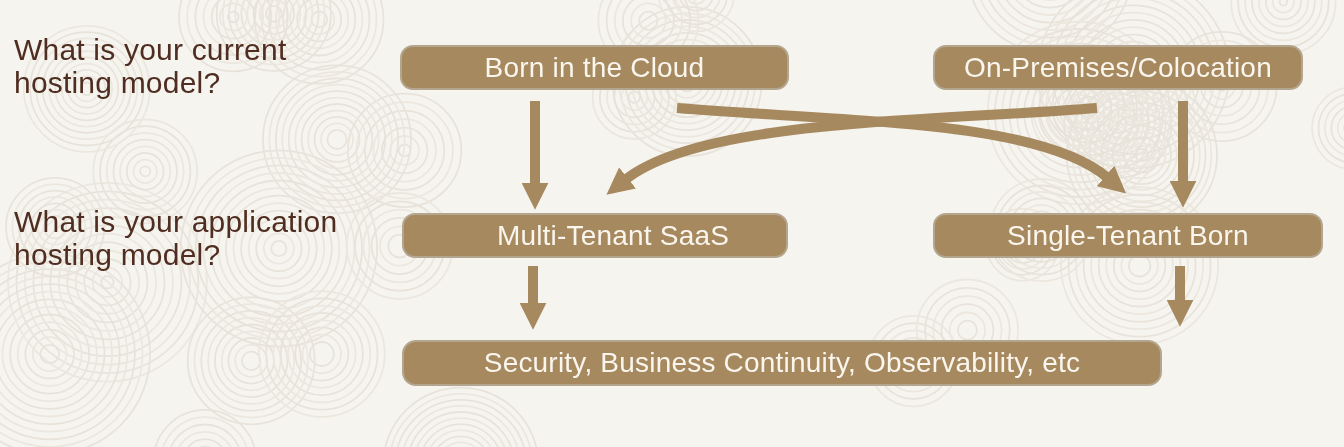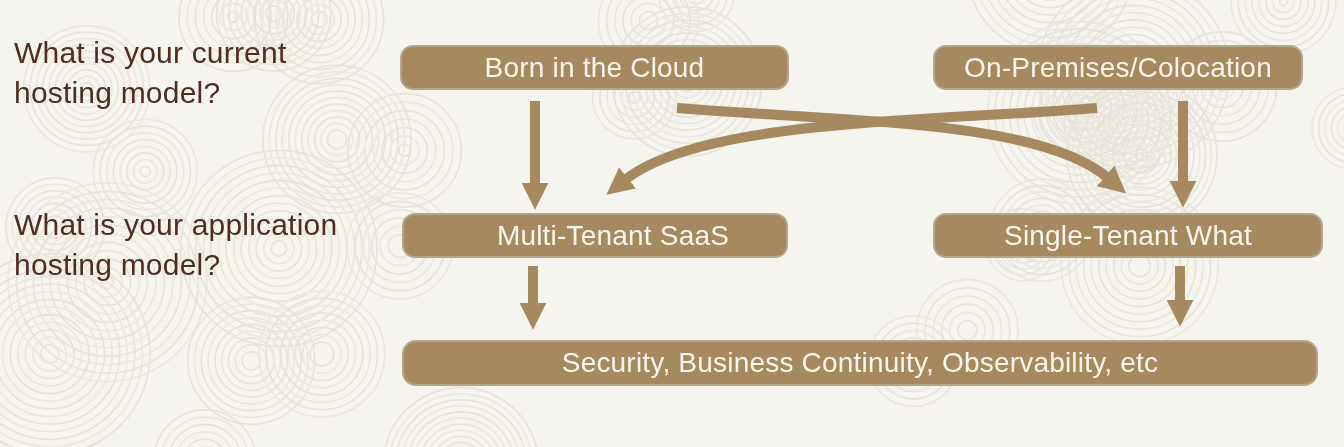--- a/index.html
+++ b/index.html
@@ -20,21 +20,21 @@
     z-index: 0;
     opacity: 0.9;
   }
   .question {
     position: absolute;
     left: 14px;
     z-index: 2;
     color: var(--label-text, #4f2d20);
     font-size: 30px;
     font-weight: 500;
-    line-height: 40px;
+    line-height: 33px;
     white-space: pre-line;
     letter-spacing: 0.2px;
   }
   .q1 { top: 33px; }
   .q2 { top: 205px; }
   .q3 { top: 345px; }
   .node {
     position: absolute;
     z-index: 2;
     box-sizing: border-box;
@@ -46,21 +46,21 @@
     font-weight: 500;
     display: flex;
     align-items: center;
     justify-content: center;
     letter-spacing: 0.2px;
   }
   .node-born      { left: 400px; top: 45px;  width: 389px; height: 45px; }
   .node-onprem    { left: 933px; top: 45px;  width: 370px; height: 45px; }
   .node-multi     { left: 402px; top: 213px; width: 386px; height: 45px; padding-left: 36px; }
   .node-single    { left: 933px; top: 213px; width: 390px; height: 45px; }
-  .node-crosscut  { left: 402px; top: 340px; width: 916px; height: 46px; border-radius: 14px; }
+  .node-crosscut  { left: 402px; top: 340px; width: 760px; height: 46px; border-radius: 14px; }
   .arrow-layer {
     position: absolute;
     inset: 0;
     z-index: 1;
     pointer-events: none;
   }
   .arrow-layer path, .arrow-layer line {
     stroke: var(--arrow, #a6895f);
     stroke-width: 10;
     fill: none;
@@ -395,16 +395,16 @@
   </svg>
 
   <div class="question q1">What is your current
 hosting model?</div>
   <div class="question q2">What is your application
 hosting model?</div>
 
   <div class="node node-born">Born in the Cloud</div>
   <div class="node node-onprem">On-Premises/Colocation</div>
   <div class="node node-multi">Multi-Tenant SaaS</div>
-  <div class="node node-single">Single-Tenant What</div>
+  <div class="node node-single">Single-Tenant Born</div>
   <div class="node node-crosscut">Security, Business Continuity, Observability, etc</div>
 
 </div>
 
 </body></html>

